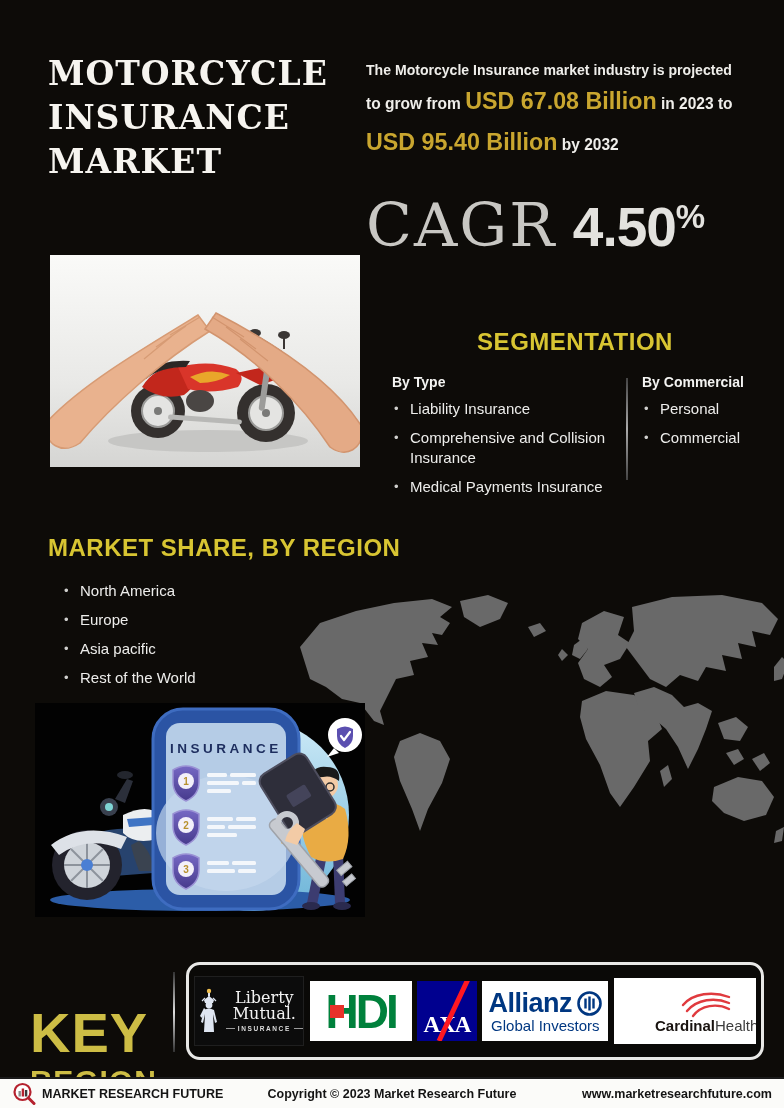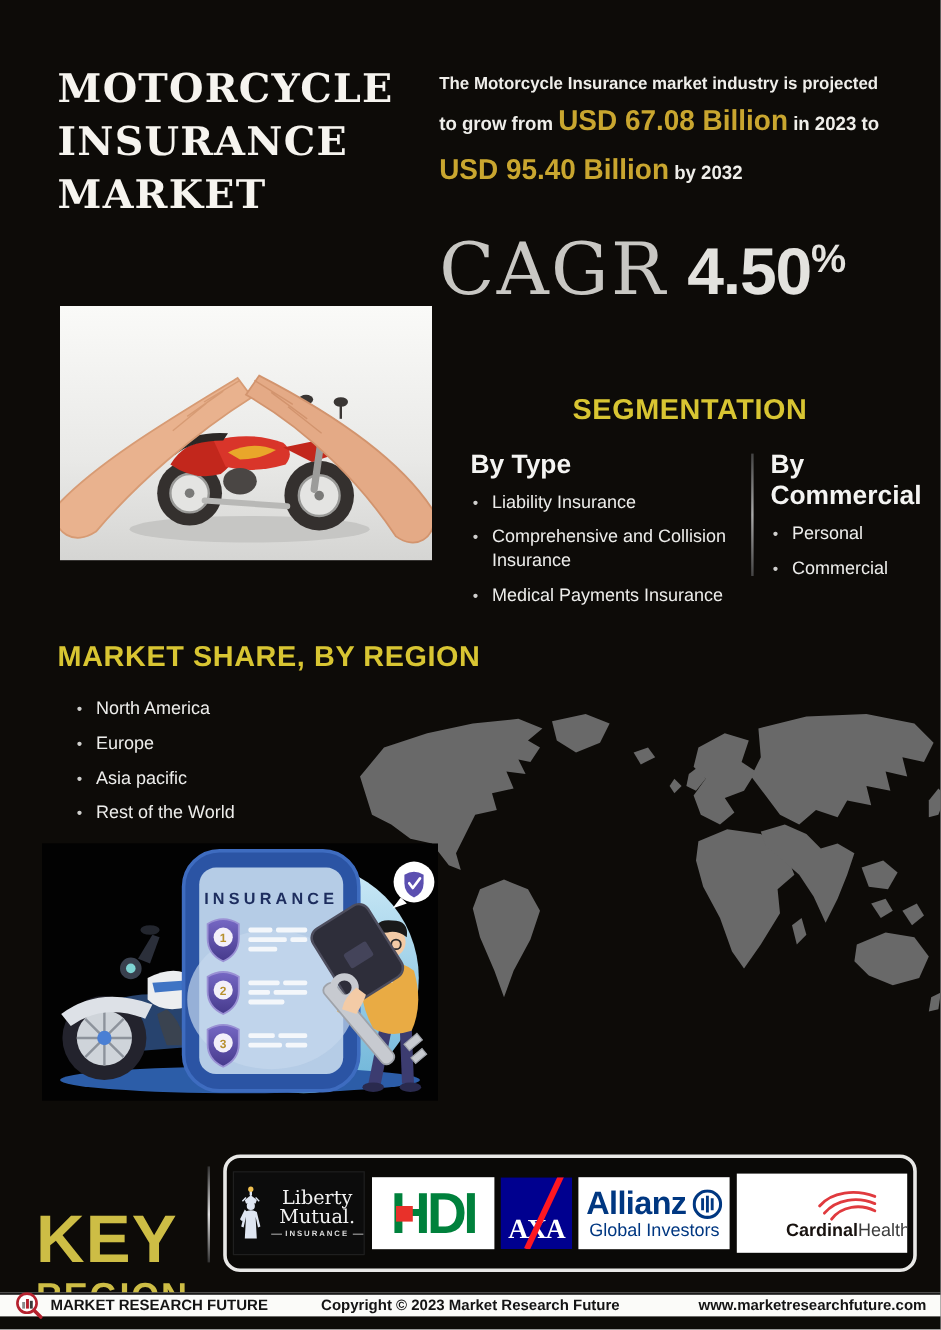--- a/index.html
+++ b/index.html
@@ -28,21 +28,21 @@
   .cagr-label{font-family:"DejaVu Serif",serif;font-size:60px;color:#c8c7c3;letter-spacing:2px;}
   .cagr-value{font-size:55px;font-weight:bold;color:#e3e2de;letter-spacing:-1px;margin-left:12px;}
   .cagr-percent{font-size:33px;font-weight:bold;color:#e3e2de;position:relative;top:-18px;}
   .cagr-period{left:368px;top:258px;font-family:"DejaVu Serif",serif;font-size:27px;
     letter-spacing:6px;color:#b8b6b0;}
 
   
   .seg-heading{left:370px;top:328px;width:410px;text-align:center;
     font-size:24px;font-weight:bold;color:#d8c532;letter-spacing:.5px;}
   .seg-cols{left:392px;top:374px;width:386px;display:flex;}
-  .seg-col h3{margin:0 0 4px 0;font-size:22px;font-weight:bold;color:#f4f4f2;}
+  .seg-col h3{margin:0 0 4px 0;font-size:14px;font-weight:bold;color:#f4f4f2;}
   .seg-col{color:#ededeb;}
   .seg-col.first{width:228px;}
   .seg-col.second{flex:1;}
   .seg-divider{width:2px;height:102px;margin:4px 14px 0 6px;
     background:linear-gradient(#444,#aaa,#444);}
   ul.plain{list-style:none;margin:0;padding:0;}
   ul.plain li{position:relative;padding-left:18px;font-size:15px;line-height:20px;margin-top:9px;}
   ul.plain li::before{content:"•";position:absolute;left:2px;color:#cfcfcd;font-size:13px;}
 
   
@@ -83,21 +83,21 @@
   .allianz-box{width:126px;height:60px;background:#fff;flex-direction:column;gap:0;}
   .allianz-row{display:flex;align-items:center;gap:5px;}
   .allianz-name{font-size:27px;font-weight:bold;color:#003781;letter-spacing:-.5px;}
   .allianz-sub{font-size:15px;color:#003781;margin-top:-2px;}
   .cardinal-box{width:98px;height:66px;background:#fff;flex-direction:column;gap:0;padding-left:44px;}
   .cardinal-text{font-size:15px;color:#18120f;margin-top:-2px;}
   .cardinal-text .b{font-weight:bold;}
   .cardinal-text .l{font-weight:normal;color:#3c3c3c;}
 
   
-  .footer{left:0;top:1077px;width:784px;height:20px;background:#fbfbf9;
+  .footer{left:0;top:1077px;width:784px;height:31px;background:#fbfbf9;
     display:flex;align-items:center;box-sizing:border-box;padding:0 12px;
     border-top:2px solid #1a1a1a;}
   .footer .cell{flex:1;font-size:12.5px;font-weight:bold;color:#141414;}
   .footer .left{display:flex;align-items:center;gap:6px;}
   .footer .center{text-align:center;}
   .footer .right{text-align:right;}
 </style>
 </head>
 <body>
 

